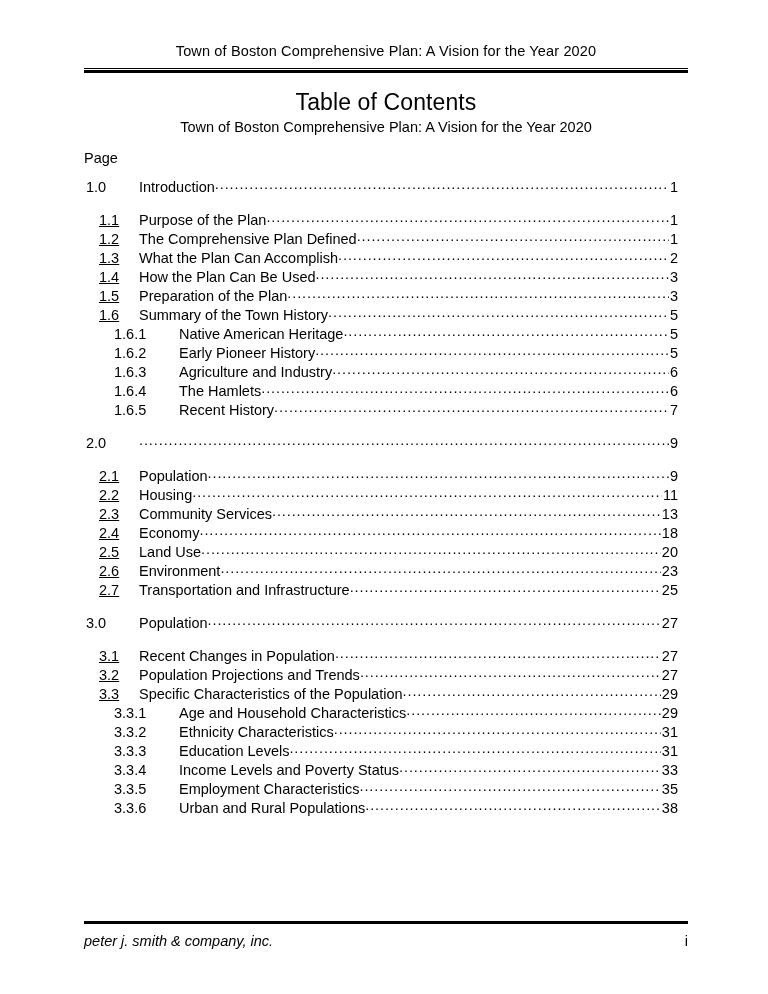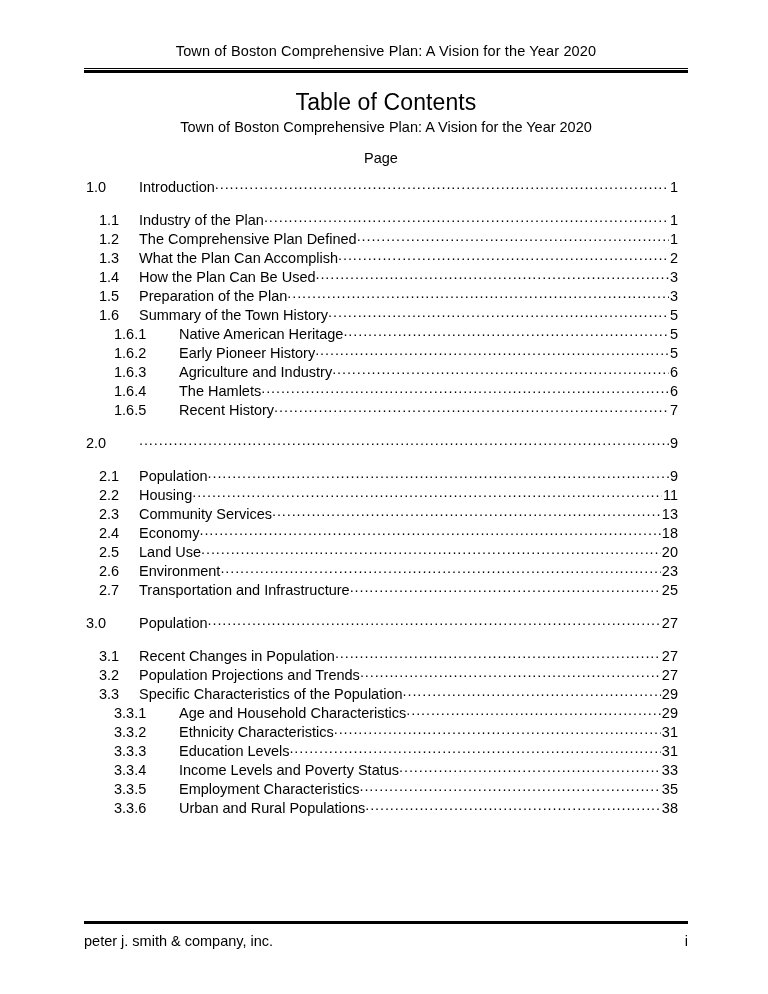--- a/index.html
+++ b/index.html
@@ -78,21 +78,21 @@
     text-align: center;
     font-size: 14.5px;
     line-height: 18px;
   }
 
   .page-col-label {
     position: absolute;
     left: 84px;
     top: 149px;
     width: 594px;
-    text-align: center;
+    text-align: left;
     font-size: 14.5px;
     line-height: 18px;
   }
 
   
   .toc {
     position: absolute;
     left: 84px;
     top: 178px;
     width: 594px;
@@ -146,21 +146,21 @@
     text-align: right;
     padding-left: 1px;
   }
 
   
   .lvl0 { padding-left: 2px; }
   .lvl0 .toc-num   { width: 53px; }
   .lvl0 .toc-label { }
 
   .lvl1 { padding-left: 15px; }
-  .lvl1 .toc-num   { width: 40px; }
+  .lvl1 .toc-num   { width: 40px; text-decoration: underline; }
 
   .lvl2 { padding-left: 30px; }
   .lvl2 .toc-num   { width: 65px; }
 
   
   .sp .toc-label::after { content: " "; }
 
   
   .footer-rule {
     position: absolute;
@@ -178,21 +178,21 @@
     position: absolute;
     left: 84px;
     top: 931px;
     width: 604px;
     display: flex;
     justify-content: space-between;
     align-items: baseline;
     font-size: 14.5px;
     line-height: 20px;
   }
-  .footer-left { text-align: center; }
+  .footer-left { text-align: center; font-style: italic; }
   .footer-right { text-align: right; }
 </style>
 </head>
 <body>
 
 <div class="page">
 
   <div class="running-header">Town of Boston Comprehensive Plan: A Vision for the Year 2020</div>
 
   <div class="header-rule">
@@ -212,21 +212,21 @@
         <div class="toc-entry lvl0">
           <span class="toc-num">1.0</span>
           <span class="toc-label">Introduction</span>
           <span class="toc-leader"></span>
           <span class="toc-page">1</span>
         </div>
       </div>
       <div class="toc-group">
         <div class="toc-entry lvl1 sp">
           <span class="toc-num">1.1</span>
-          <span class="toc-label">Industry of the Plan</span>
+          <span class="toc-label">Purpose of the Plan</span>
           <span class="toc-leader"></span>
           <span class="toc-page">1</span>
         </div>
         <div class="toc-entry lvl1">
           <span class="toc-num">1.2</span>
           <span class="toc-label">The Comprehensive Plan Defined</span>
           <span class="toc-leader"></span>
           <span class="toc-page">1</span>
         </div>
         <div class="toc-entry lvl1 sp">

